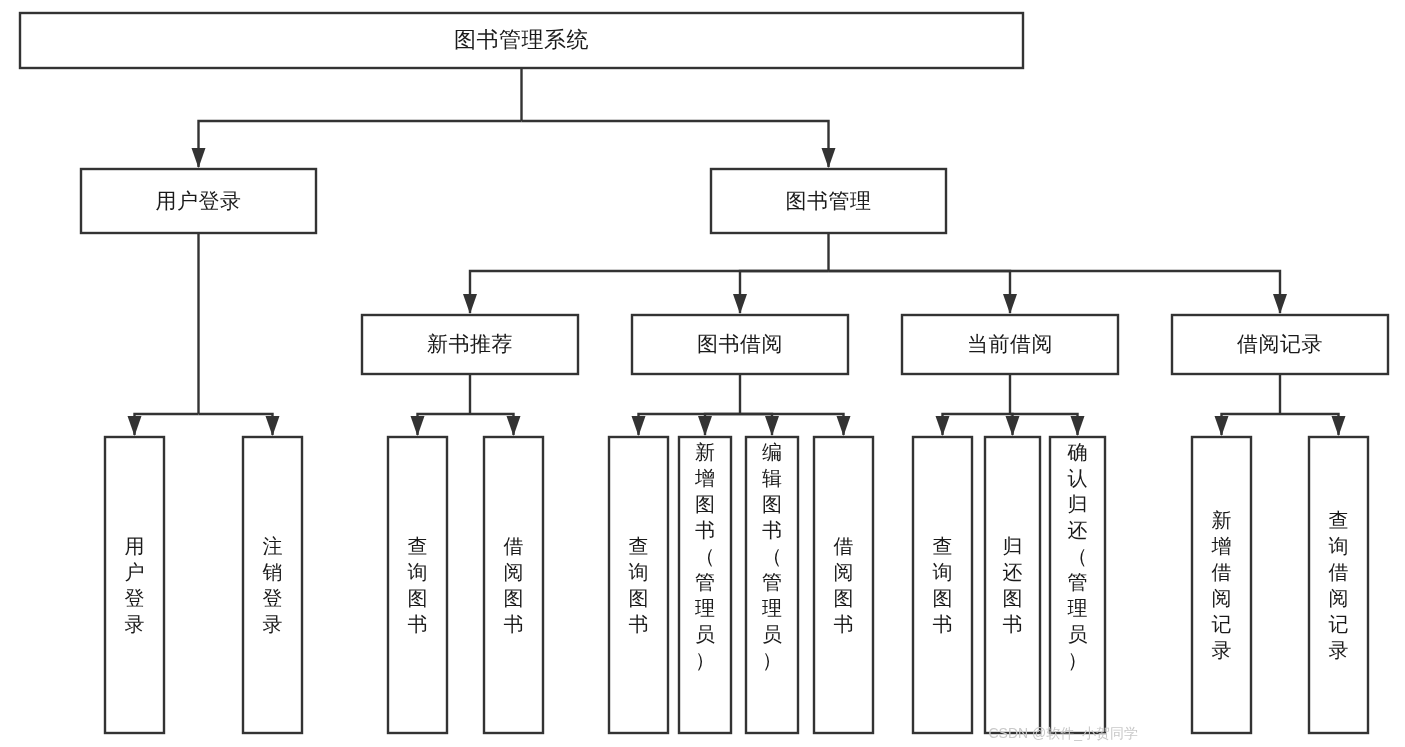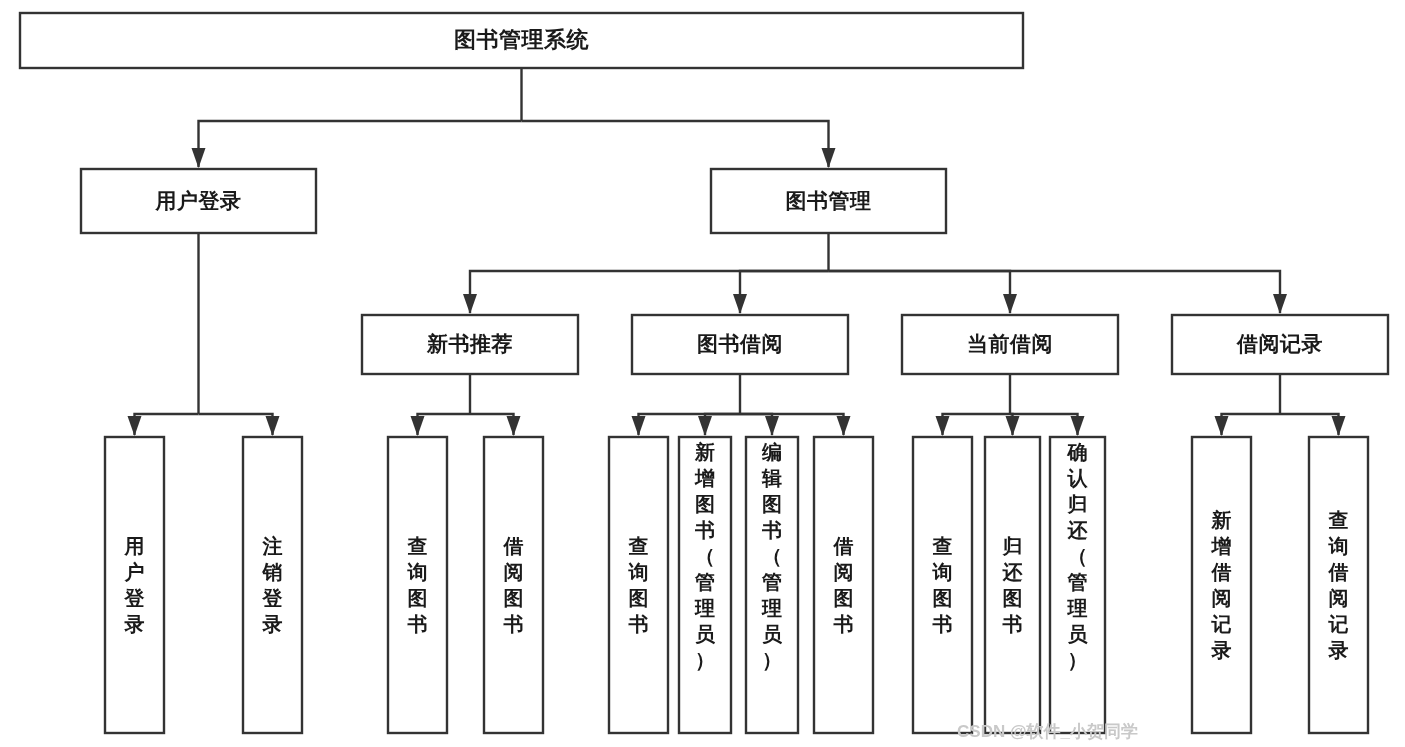--- a/index.html
+++ b/index.html
@@ -12,21 +12,20 @@
     height: 747px;
     font-family: "Liberation Sans", "DejaVu Sans", sans-serif;
     overflow: hidden;
     position: relative;
   }
   #diagram-root {
     position: absolute;
     top: 0; left: 0;
     width: 1146px;
     height: 747px;
-    font-weight: bold;
   }
   svg#tree-svg {
     display: block;
     width: 1405px;
     height: 747px;
   }
   .node-box {
     fill: #ffffff;
     stroke: #333333;
     stroke-width: 2.4;
@@ -57,21 +56,21 @@
   }
   .arrow-head {
     fill: #333333;
     stroke: none;
   }
   .watermark {
     position: absolute;
     right: 8px;
     bottom: 4px;
     font-family: "Liberation Sans", "DejaVu Sans", sans-serif;
-    font-size: 17px;
+    font-size: 14px;
     color: #c9c9c9;
     white-space: nowrap;
     user-select: none;
   }
 </style>
 </head>
 <body>
 
 <div id="diagram-root">
   <svg id="tree-svg" viewBox="0 0 1405 747">

